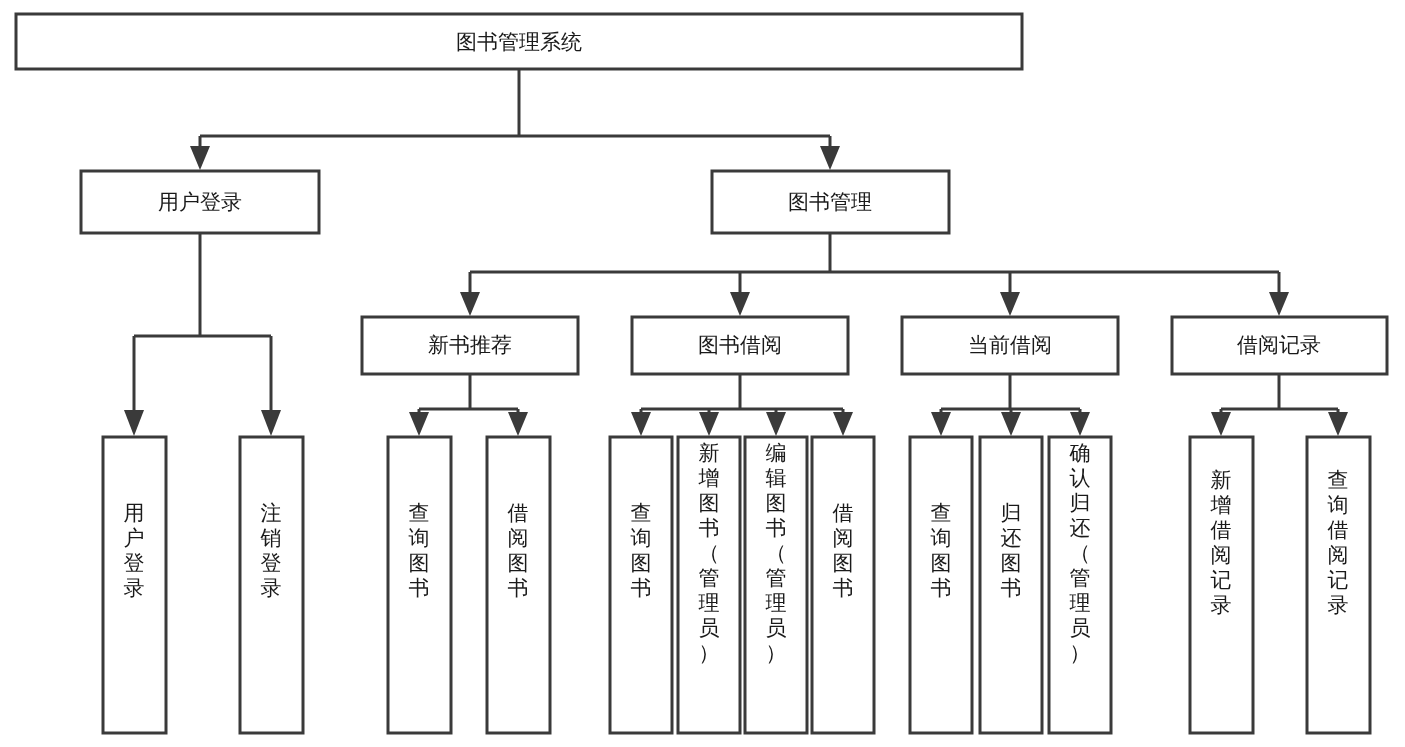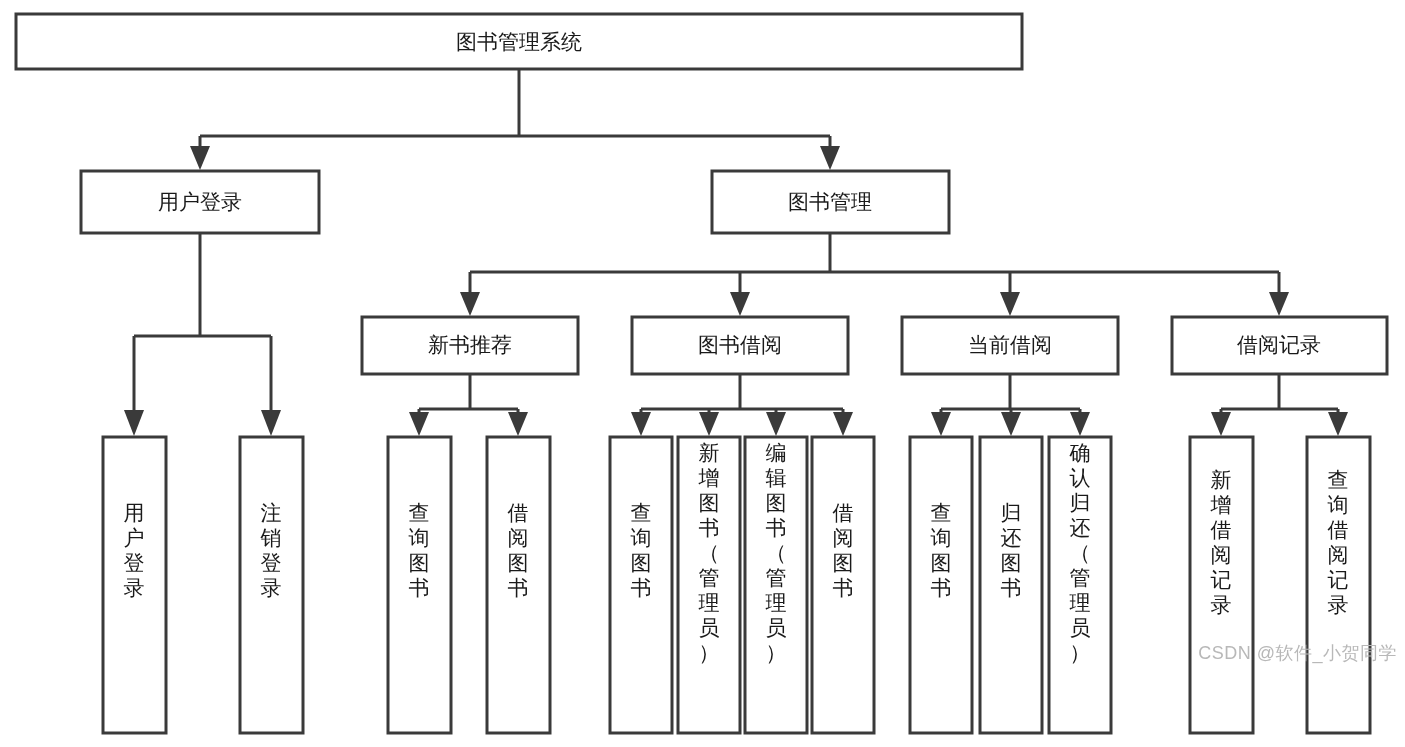--- a/index.html
+++ b/index.html
@@ -231,14 +231,13 @@
         <text class="node-label-v" x="1221" y="487"><tspan x="1221" y="487">新</tspan><tspan x="1221" y="512">增</tspan><tspan x="1221" y="537">借</tspan><tspan x="1221" y="562">阅</tspan><tspan x="1221" y="587">记</tspan><tspan x="1221" y="612">录</tspan></text>
       </g>
 
       <g>
         <rect class="node-box" x="1307" y="437" width="63" height="296"></rect>
         <text class="node-label-v" x="1338" y="487"><tspan x="1338" y="487">查</tspan><tspan x="1338" y="512">询</tspan><tspan x="1338" y="537">借</tspan><tspan x="1338" y="562">阅</tspan><tspan x="1338" y="587">记</tspan><tspan x="1338" y="612">录</tspan></text>
       </g>
     </g>
   </svg>
 
-  <div class="watermark">CSDN @软件_小贺同学</div>
 </div>
 
 </body></html>

